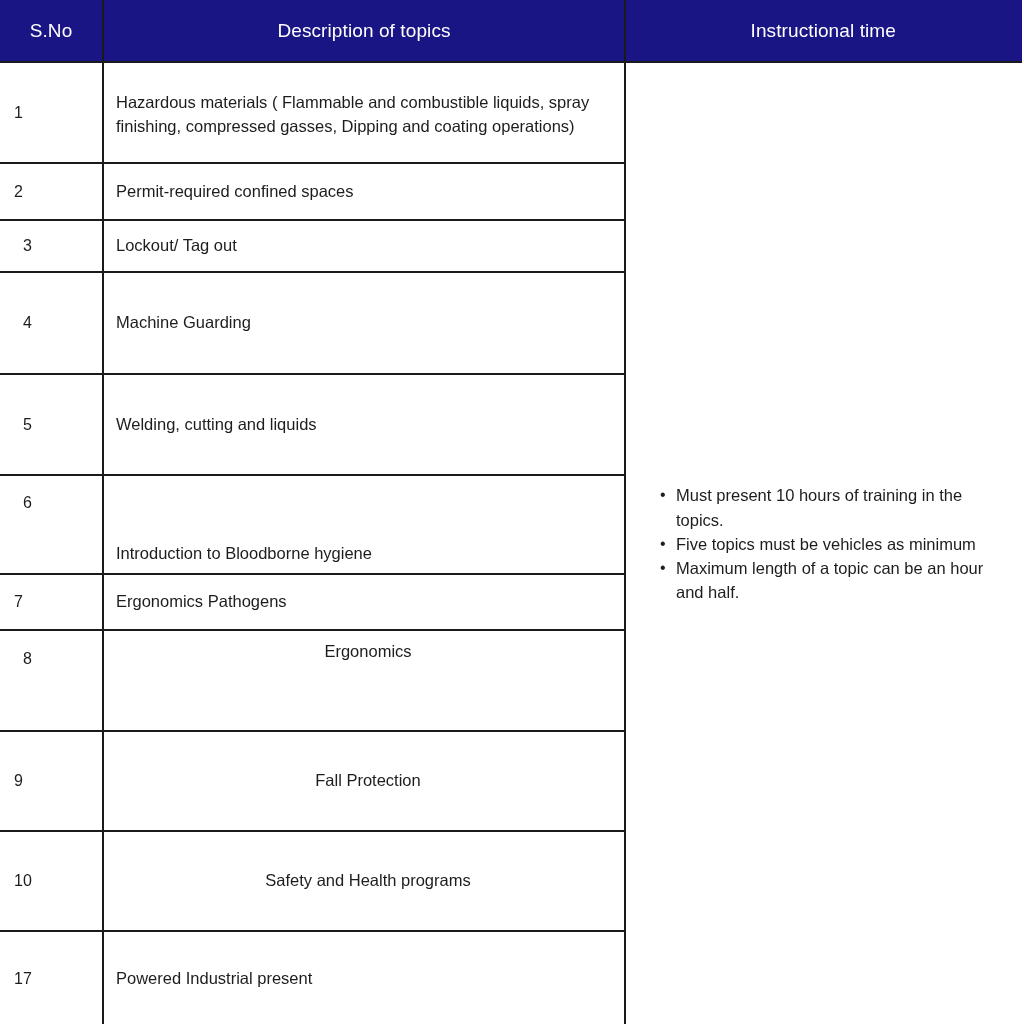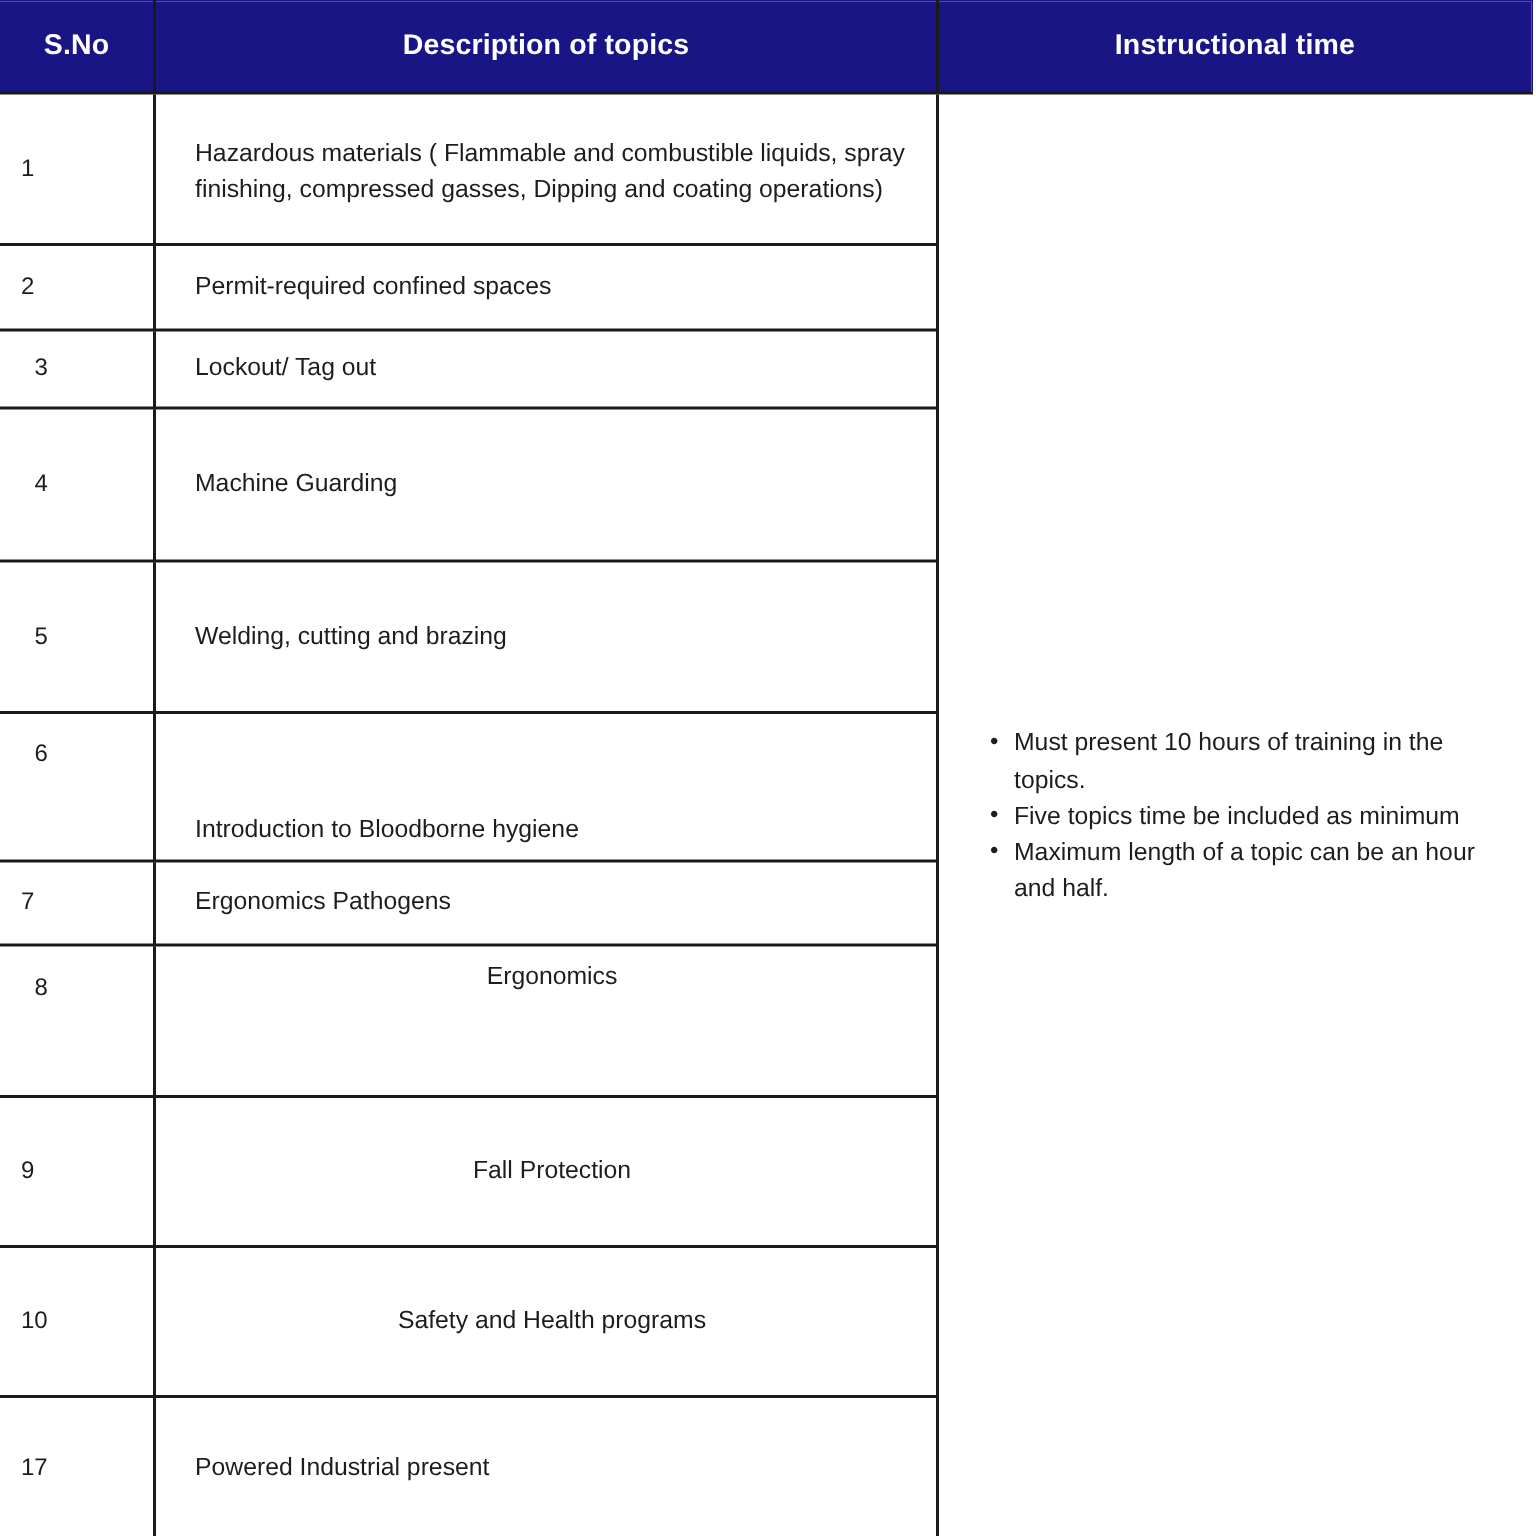--- a/index.html
+++ b/index.html
@@ -30,21 +30,21 @@
     width: 1021px;
     border-collapse: collapse;
     table-layout: fixed;
   }
 
   
   .hdr-row th {
     background: #191585;
     color: #ffffff;
     font-size: 19px;
-    font-weight: bold;
+    font-weight: normal;
     text-align: center;
     vertical-align: middle;
     height: 60px;
     padding: 0;
     border: 1px solid #191585;
     border-bottom: 2px solid #1a1a1a;
     letter-spacing: .1px;
   }
   .hdr-row th.sep {
     border-left: 2px solid #1a1a1a;
@@ -80,21 +80,21 @@
   }
 
   .sno-inner {
     padding-left: 14px;
   }
   .sno-inner.indent {
     padding-left: 23px;
   }
 
   .desc-inner {
-    padding-left: 26px;
+    padding-left: 12px;
     padding-right: 14px;
   }
   .desc-inner.indent {
     padding-left: 22px;
     text-align: center;
   }
   .v-mid    { vertical-align: middle; }
 
   td.c-desc.pad-top   .desc-inner { padding-top: 18px; padding-bottom: 14px; }
   td.c-sno.push-up    .sno-inner  { padding-bottom: 44px; }
@@ -159,21 +159,21 @@
         </td>
         <td class="c-time" rowspan="11">
           <div class="time-cell-inner">
             <ul class="notes">
               <li>
                 <span class="bullet">•</span>
                 <span>Must present 10 hours of training in the topics.</span>
               </li>
               <li>
                 <span class="bullet">•</span>
-                <span>Five topics time be included as minimum</span>
+                <span>Five topics must be vehicles as minimum</span>
               </li>
               <li>
                 <span class="bullet">•</span>
                 <span>Maximum length of a topic can be an hour and half.</span>
               </li>
             </ul>
           </div>
         </td>
       </tr>
 
@@ -202,21 +202,21 @@
         <td class="c-desc v-mid">
           <div class="desc-inner">Machine Guarding</div>
         </td>
       </tr>
 
       <tr style="height:101px">
         <td class="c-sno v-mid">
           <div class="sno-inner indent">5</div>
         </td>
         <td class="c-desc v-mid">
-          <div class="desc-inner">Welding, cutting and brazing</div>
+          <div class="desc-inner">Welding, cutting and liquids</div>
         </td>
       </tr>
 
       <tr style="height:99px">
         <td class="c-sno v-mid near-top">
           <div class="sno-inner indent">6</div>
         </td>
         <td class="c-desc v-mid near-bot">
           <div class="desc-inner">Introduction to Bloodborne hygiene</div>
         </td>

